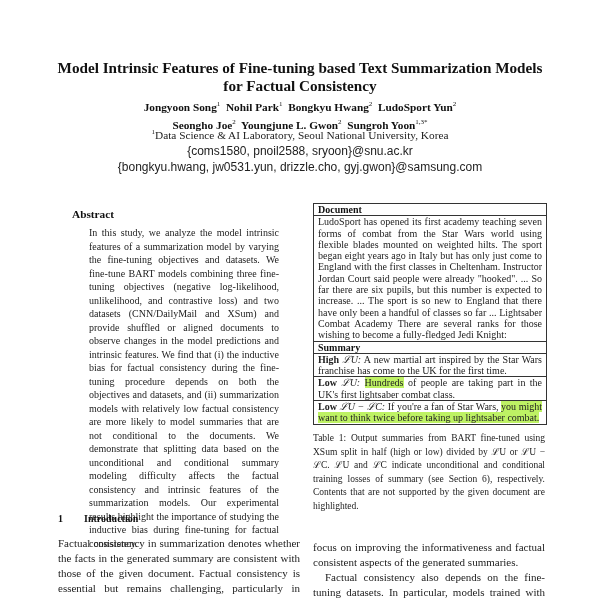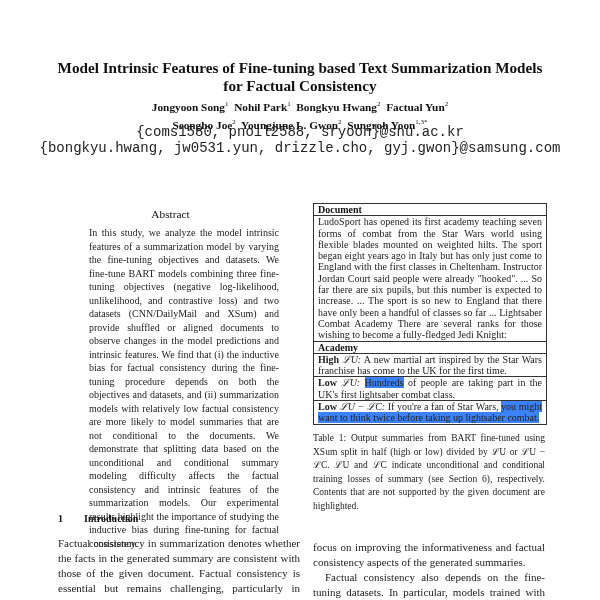--- a/index.html
+++ b/index.html
@@ -3,85 +3,86 @@
 <meta charset="utf-8">
 <style>
   html, body { margin: 0; padding: 0; background: #ffffff; }
   body { width: 600px; height: 600px; overflow: hidden; position: relative; color: #222; font-family: "Liberation Serif", serif; }
   .abs { position: absolute; }
   .title { left: 40px; width: 520px; top: 59px; text-align: center; font-weight: bold; font-size: 15.2px; line-height: 18px; color: #111; }
   .authors { left: 40px; width: 520px; top: 97px; text-align: center; font-weight: bold; font-size: 11.3px; line-height: 15px; color: #111; }
   .authors sup { font-weight: normal; font-size: 7px; }
   .affil { left: 30px; width: 540px; top: 124px; text-align: center; font-size: 11.3px; line-height: 16px; color: #222; }
   .affil sup { font-size: 7px; }
-  .mono { font-family: Liberation Mono, monospace; font-size: 14px; }
-  .abstract-h { left: 48px; width: 245px; top: 208px; text-align: center; font-weight: normal; font-size: 11.3px; color: #111; }
+  .mono { font-family: Liberation Sans, sans-serif; font-size: 12px; }
+  .abstract-h { left: 72px; width: 245px; top: 208px; font-weight: bold; font-size: 11.3px; color: #111; }
   .abstract-body { left: 89px; width: 190px; top: 226px; font-size: 10px; line-height: 13.5px; text-align: justify; color: #222; hyphens: auto; }
   .sec-h { left: 58px; top: 513px; font-weight: bold; font-size: 10px; color: #111; }
   .sec-h .num { display: inline-block; width: 26px; }
   .intro-body { left: 58px; width: 242px; top: 536px; font-size: 11px; line-height: 15px; text-align: justify; color: #222; }
   .table { left: 313px; width: 232px; top: 203px; border: 1px solid #333; font-size: 10px; line-height: 11.3px; color: #222; }
   .row { border-bottom: 1px solid #333; padding: 0 4px; text-align: justify; }
   .row:last-child { border-bottom: none; }
   .row.head { font-weight: bold; color: #111; }
-  .hl { background: #3b82f6; }
+  .hl { background: #bef264; }
   .math { font-style: italic; }
   .caption { left: 313px; width: 232px; top: 432px; font-size: 9.5px; line-height: 13.6px; text-align: justify; color: #222; }
   .right-body { left: 313px; width: 232px; top: 540px; font-size: 11px; line-height: 15px; text-align: justify; color: #222; }
   .right-body p { margin: 0; }
   .indent { text-indent: 12px; }
 </style>
 </head>
 <body>
 
 <div class="abs title">
   <div>Model Intrinsic Features of Fine-tuning based Text Summarization Models</div>
   <div>for Factual Consistency</div>
 </div>
 
 <div class="abs authors">
   <div>
     <span>Jongyoon Song</span><sup>1</sup>&nbsp;
     <span>Nohil Park</span><sup>1</sup>&nbsp;
     <span>Bongkyu Hwang</span><sup>2</sup>&nbsp;
-    <span>Factual Yun</span><sup>2</sup>
+    <span>LudoSport Yun</span><sup>2</sup>
   </div>
   <div>
     <span>Seongho Joe</span><sup>2</sup>&nbsp;
     <span>Youngjune L. Gwon</span><sup>2</sup>&nbsp;
     <span>Sungroh Yoon</span><sup>1,3*</sup>
   </div>
 </div>
 
 <div class="abs affil">
+  <div><sup>1</sup><span>Data Science &amp; AI Laboratory, Seoul National University, Korea</span></div>
   <div class="mono">{coms1580, pnoil2588, sryoon}@snu.ac.kr</div>
   <div class="mono">{bongkyu.hwang, jw0531.yun, drizzle.cho, gyj.gwon}@samsung.com</div>
 </div>
 
 <div class="abs abstract-h">Abstract</div>
 <div class="abs abstract-body">In this study, we analyze the model intrinsic features of a summarization model by varying the fine-tuning objectives and datasets. We fine-tune BART models combining three fine-tuning objectives (negative log-likelihood, unlikelihood, and contrastive loss) and two datasets (CNN/DailyMail and XSum) and provide shuffled or aligned documents to observe changes in the model predictions and intrinsic features. We find that (i) the inductive bias for factual consistency during the fine-tuning procedure depends on both the objectives and datasets, and (ii) summarization models with relatively low factual consistency are more likely to model summaries that are not conditional to the documents. We demonstrate that splitting data based on the unconditional and conditional summary modeling difficulty affects the factual consistency and intrinsic features of the summarization models. Our experimental results highlight the importance of studying the inductive bias during fine-tuning for factual consistency.</div>
 
 <div class="abs sec-h">
   <span class="num">1</span><span>Introduction</span>
 </div>
 <div class="abs intro-body">Factual consistency in summarization denotes whether the facts in the generated summary are consistent with those of the given document. Factual consistency is essential but remains challenging, particularly in abstractive summarization (Cao</div>
 
 <div class="abs table">
   <div class="row head">Document</div>
   <div class="row">LudoSport has opened its first academy teaching seven forms of combat from the Star Wars world using flexible blades mounted on weighted hilts. The sport began eight years ago in Italy but has only just come to England with the first classes in Cheltenham. Instructor Jordan Court said people were already "hooked". ... So far there are six pupils, but this number is expected to increase. ... The sport is so new to England that there have only been a handful of classes so far ... Lightsaber Combat Academy There are several ranks for those wishing to become a fully-fledged Jedi Knight:</div>
-  <div class="row head">Academy</div>
+  <div class="row head">Summary</div>
   <div class="row">
     <b>High</b> <span class="math">ℒU:</span><span> A new martial art inspired by the Star Wars franchise has come to the UK for the first time.</span>
   </div>
   <div class="row">
     <b>Low</b> <span class="math">ℒU:</span><span> </span><span class="hl">Hundreds</span><span> of people are taking part in the UK's first lightsaber combat class.</span>
   </div>
   <div class="row">
     <b>Low</b> <span class="math">ℒU − ℒC:</span><span> If you're a fan of Star Wars, </span><span class="hl">you might want to think twice before taking up lightsaber combat.</span>
   </div>
 </div>
 
 <div class="abs caption">Table 1: Output summaries from BART fine-tuned using XSum split in half (high or low) divided by ℒU or ℒU − ℒC. ℒU and ℒC indicate unconditional and conditional training losses of summary (see Section 6), respectively. Contents that are not supported by the given document are highlighted.</div>
 
 <div class="abs right-body">
-  <p>focus on improving the informativeness and factual consistency aspects of the generated summaries.</p>
+  <p>focus on improving the informativeness and factual consistent aspects of the generated summaries.</p>
   <p class="indent">Factual consistency also depends on the fine-tuning datasets. In particular, models trained with XSum (Narayan et al., 2018), where the reference</p>
 </div>
 
 </body></html>

